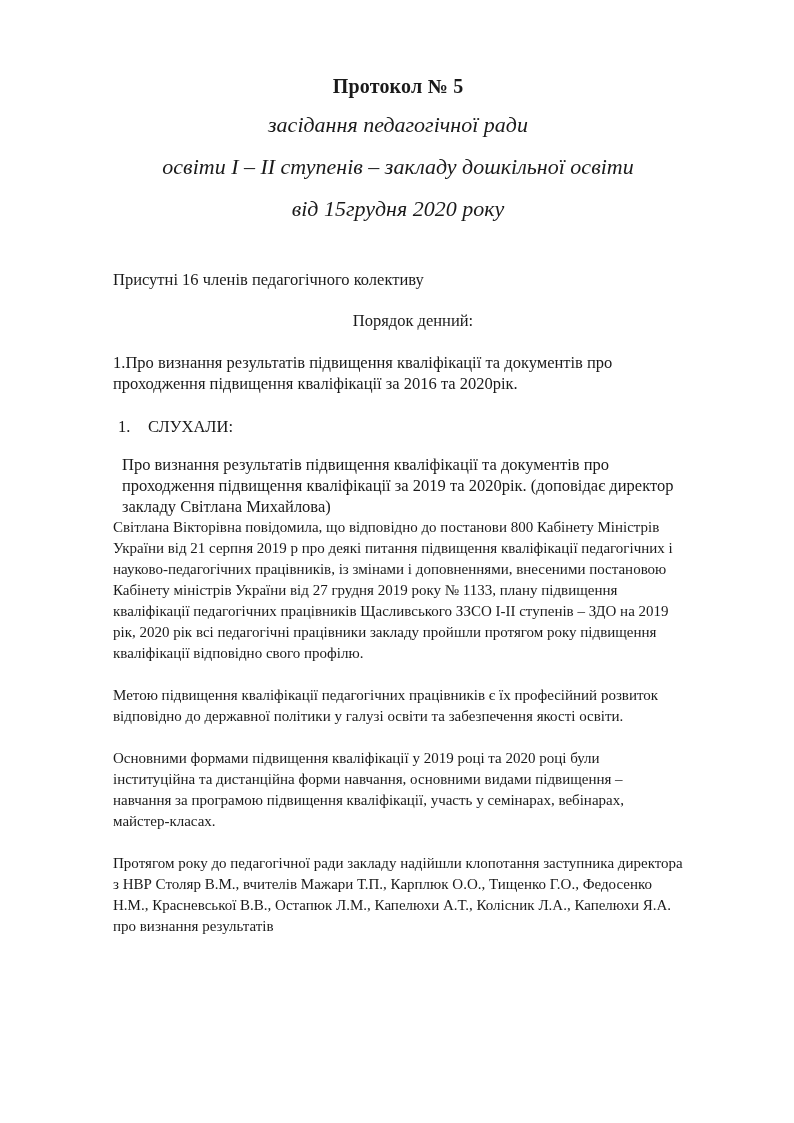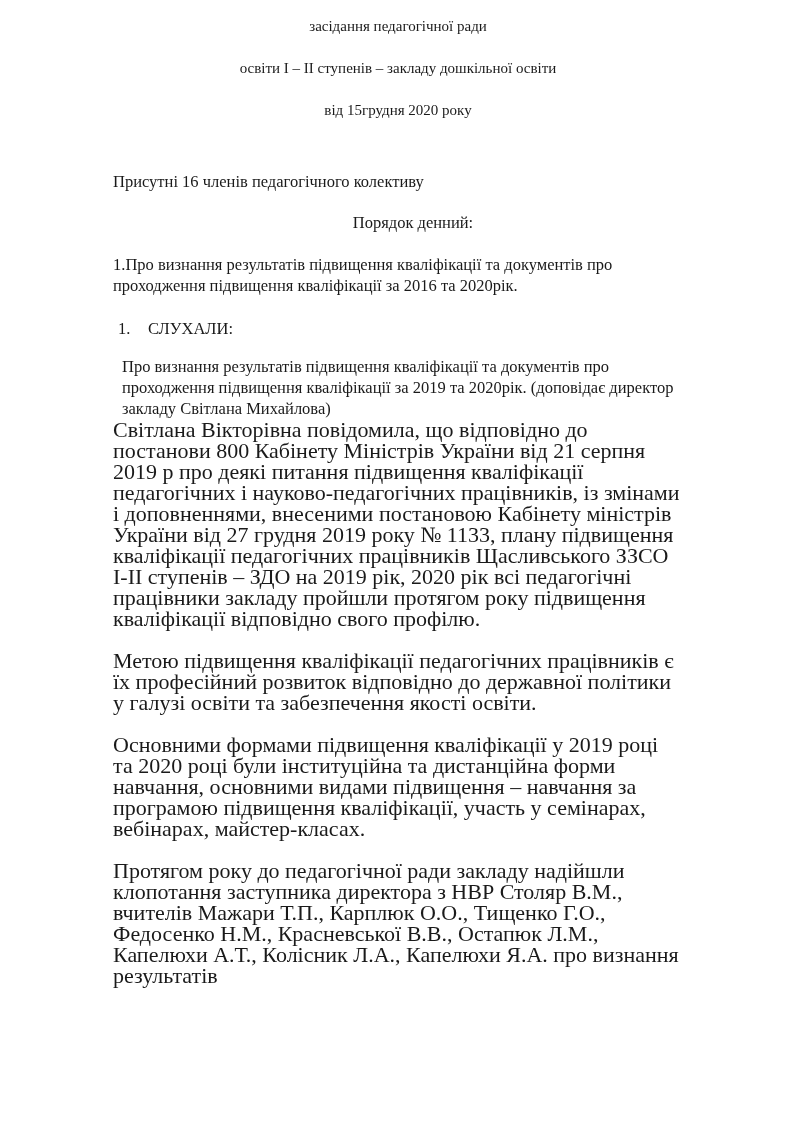--- a/index.html
+++ b/index.html
@@ -40,23 +40,24 @@
     line-height: 24px;
     margin-top: 74px;
     letter-spacing: 0.2px;
   }
 
   .subtitle-block {
     margin-top: 16px;
   }
   .subtitle {
     text-align: center;
-    font-size: 15px;
+    font-size: 22px;
     line-height: 21px;
     margin: 0 0 21px 0;
+    font-style: italic;
   }
   .subtitle:last-child {
     margin-bottom: 0;
   }
 
   
   .attendance {
     font-size: 16.5px;
     line-height: 21px;
     margin-top: 50px;
@@ -97,34 +98,35 @@
   
   .indented-para {
     font-size: 16.5px;
     line-height: 21px;
     margin-top: 17px;
     padding-left: 9px;
   }
 
   
   .para {
-    font-size: 22px;
+    font-size: 15px;
     line-height: 21px;
     margin-top: 0;
   }
   .para.spaced {
     margin-top: 21px;
   }
 </style>
 </head>
 <body>
 
 <div class="page">
   <div class="doc-body">
 
+    <div class="title">Протокол № 5</div>
 
     <div class="subtitle-block">
       <div class="subtitle">засідання педагогічної  ради</div>
       <div class="subtitle">освіти I – II ступенів – закладу дошкільної освіти</div>
       <div class="subtitle">від 15грудня 2020 року</div>
     </div>
 
     <div class="attendance">Присутні 16  членів педагогічного колективу</div>
 
     <div class="agenda-heading">Порядок денний:</div>

